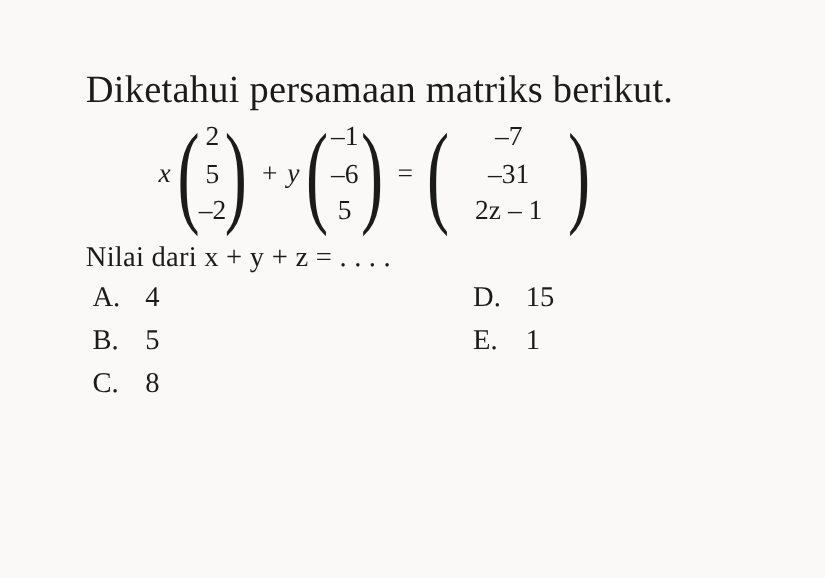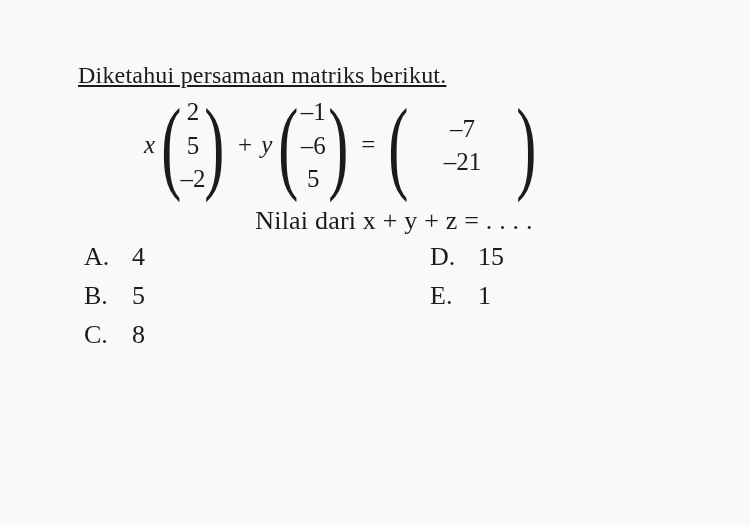--- a/index.html
+++ b/index.html
@@ -15,24 +15,23 @@
     overflow: hidden;
     position: relative;
   }
   .page {
     position: absolute;
     inset: 0;
     padding: 62px 40px 0 78px;
     box-sizing: border-box;
   }
   .prompt {
-    font-size: 24px;
+    font-size: 35px;
     letter-spacing: 0.2px;
     margin: 0 0 6px 0;
-    text-decoration: underline;
   }
   
   .equation {
     display: flex;
     align-items: center;
     margin: 6px 0 2px 0;
     padding-left: 66px;
     font-size: 25px;
   }
   .scalar {
@@ -75,21 +74,20 @@
   }
   .m1 { min-width: 34px; }
   .m2 { min-width: 40px; }
   .m3 { min-width: 118px; }
 
   
   .question {
     font-size: 26px;
     margin: 10px 0 4px 0;
     letter-spacing: 0.2px;
-    text-align: center;
   }
 
   
   .options {
     margin-top: 6px;
     position: relative;
     width: 600px;
   }
   .opt-col {
     position: absolute;
@@ -145,21 +143,22 @@
       </span>
       <span class="paren right">)</span>
     </span>
 
     <span class="op">=</span>
 
     <span class="matrix">
       <span class="paren left">(</span>
       <span class="col">
         <span class="cell m3">–7</span>
-        <span class="cell m3">–21</span>
+        <span class="cell m3">–31</span>
+        <span class="cell m3">2z – 1</span>
       </span>
       <span class="paren right">)</span>
     </span>
 
   </div>
 
   <p class="question">Nilai dari x + y + z = . . . .</p>
 
   <div class="options">
 

